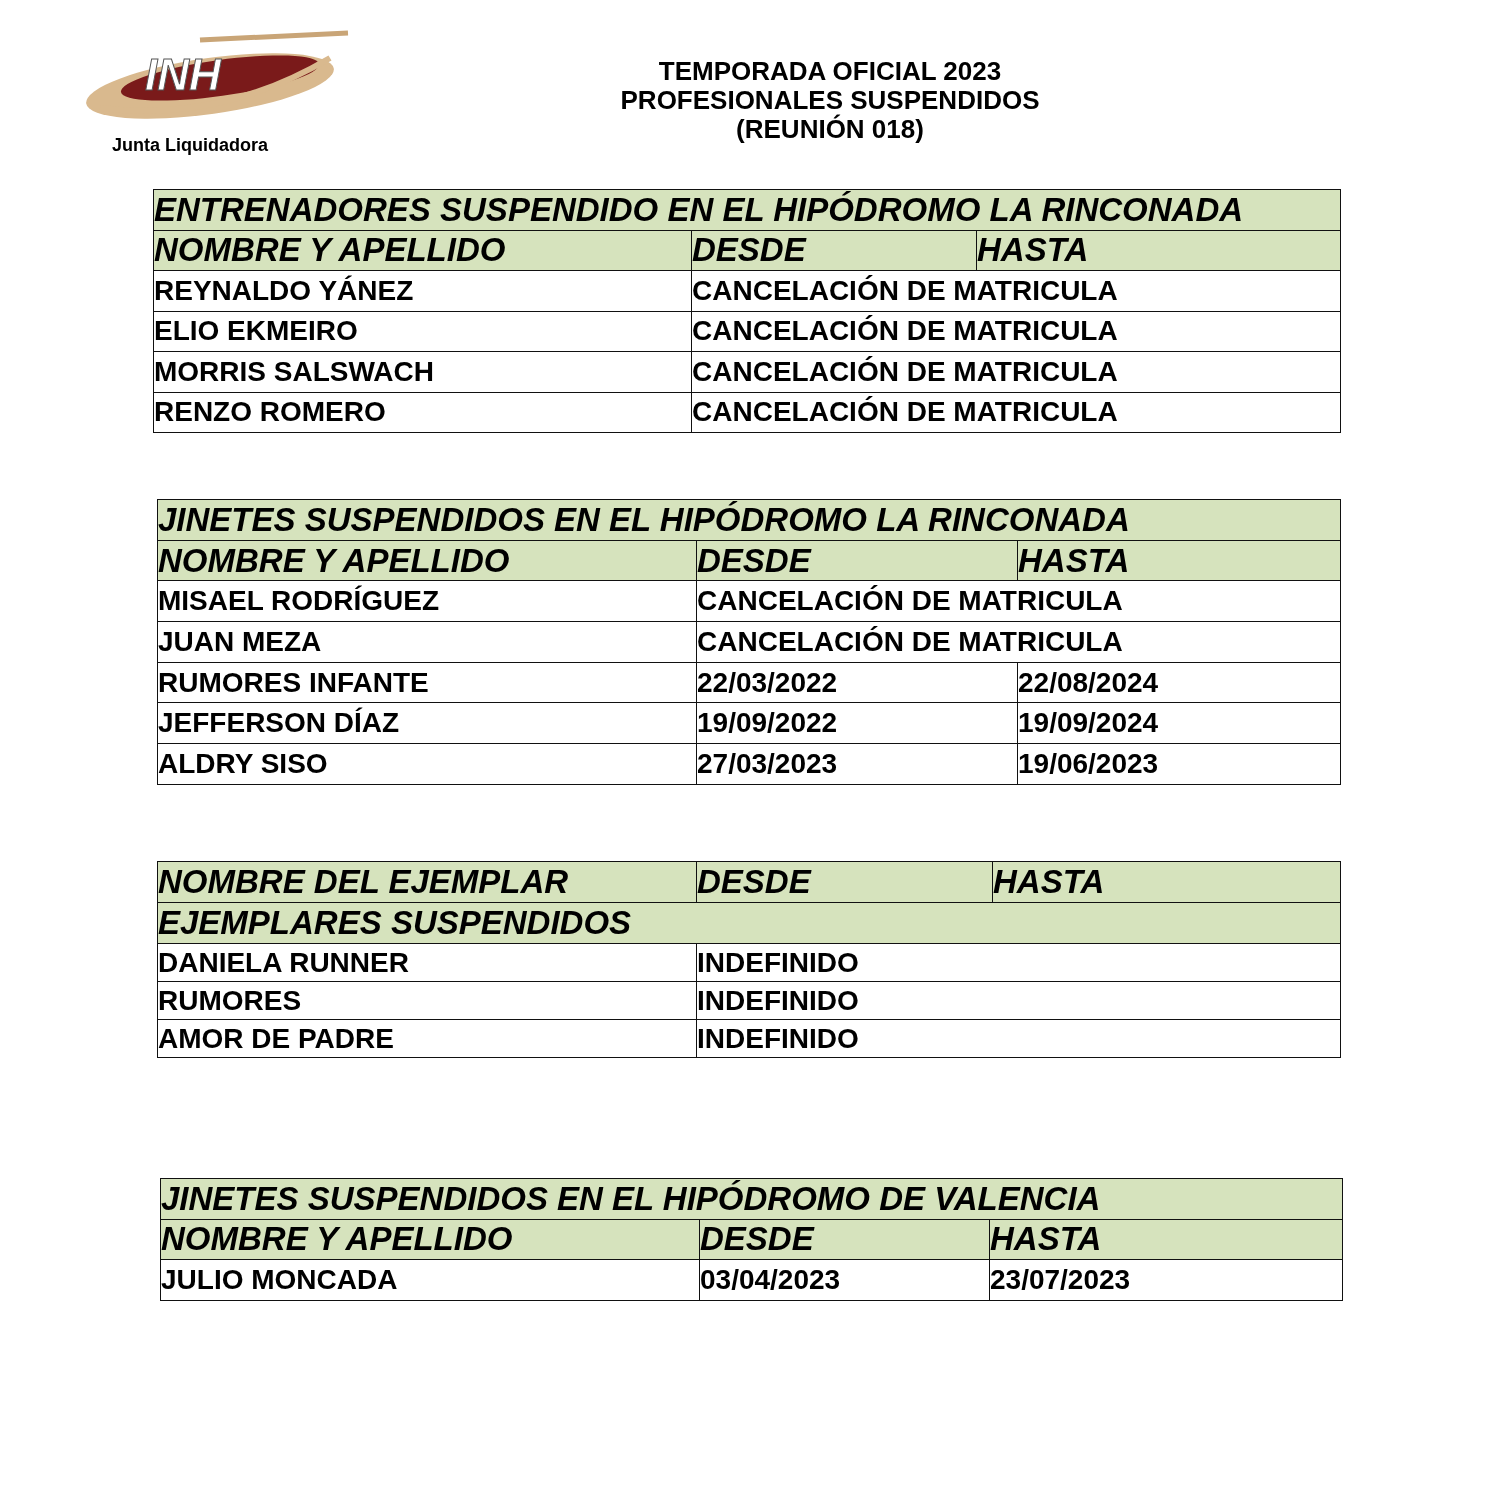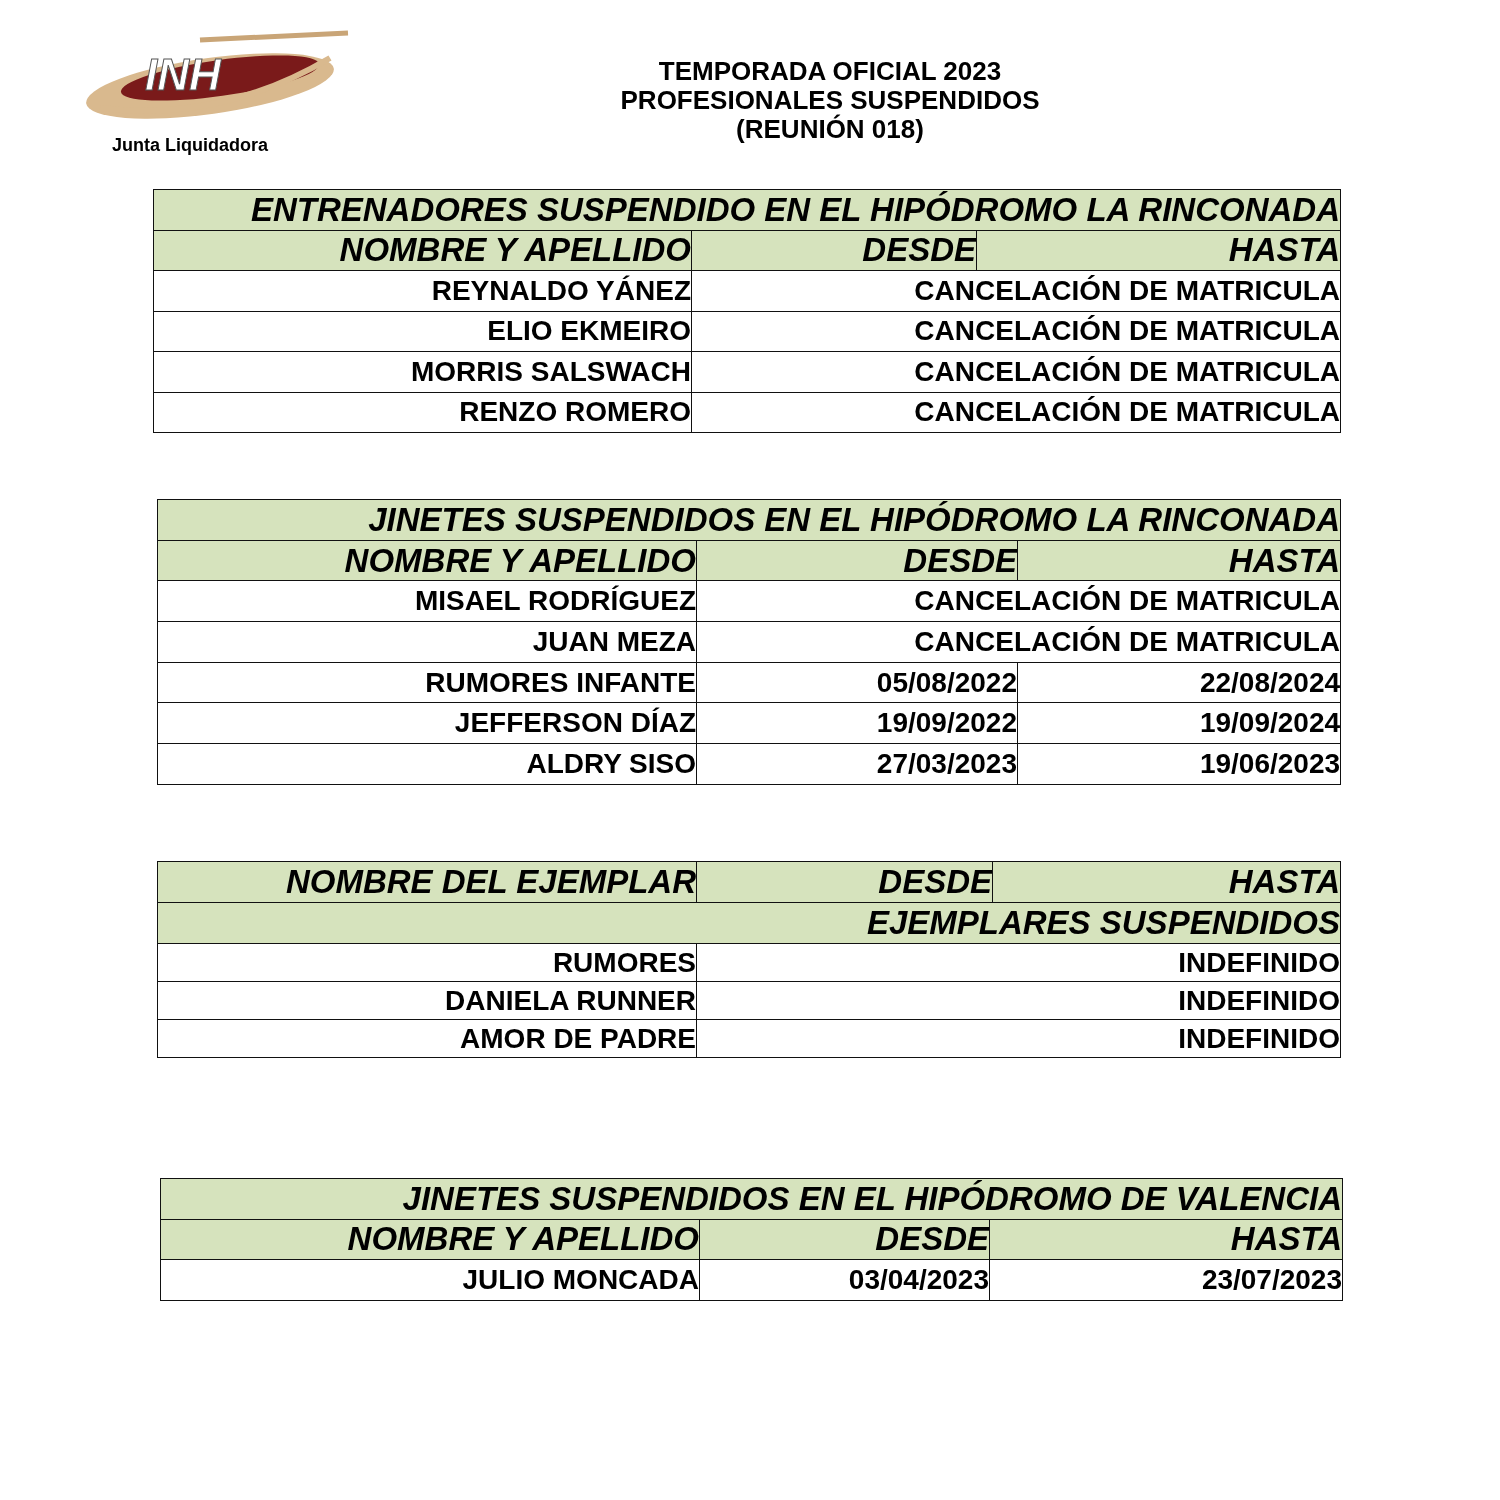--- a/index.html
+++ b/index.html
@@ -1,21 +1,21 @@
 <!DOCTYPE html>
 <html><head>
 <meta charset="utf-8">
 <style>
   html, body { margin:0; padding:0; background:#ffffff; }
   body { width:1500px; height:1500px; position:relative; font-family:"Liberation Sans", sans-serif; color:#000; overflow:hidden; }
   .logo { position:absolute; left:80px; top:28px; width:275px; height:92px; }
   .logo-sub { position:absolute; left:112px; top:135px; font-weight:bold; font-size:18px; }
   .title { position:absolute; left:580px; width:500px; top:57px; text-align:center; font-weight:bold; font-size:26px; line-height:29px; }
   table { position:absolute; border-collapse:collapse; table-layout:fixed; }
-  td { border:1.5px solid #111; text-align:right; font-weight:bold; padding:0; white-space:nowrap; overflow:hidden; }
+  td { border:1.5px solid #111; text-align:left; font-weight:bold; padding:0; white-space:nowrap; overflow:hidden; }
   .hdr td { background:#d6e3bd; font-style:italic; font-size:33px; }
   .body td { font-size:28px; background:#fff; }
   .t1 { left:153px; top:189px; width:1187px; }
   .t1 tr { height:40.5px; }
   .t2 { left:157px; top:499px; width:1183px; }
   .t2 tr { height:40.7px;margin-left:37px; }
   .t3 { left:157px; top:861px; width:1183px; }
   .t3 .hdr { height:41px; }
   .t3 .body { height:38px; }
   .t4 { left:160px; top:1178px; width:1182px; }
@@ -91,21 +91,21 @@
   <tr class="body">
         <td>MISAEL RODRÍGUEZ</td>
         <td colspan="2">CANCELACIÓN DE MATRICULA</td>
       </tr>
   <tr class="body">
         <td>JUAN MEZA</td>
         <td colspan="2">CANCELACIÓN DE MATRICULA</td>
       </tr>
   <tr class="body">
         <td>RUMORES INFANTE</td>
-        <td>05/08/2022</td>
+        <td>22/03/2022</td>
         <td>22/08/2024</td>
       </tr>
   <tr class="body">
         <td>JEFFERSON DÍAZ</td>
         <td>19/09/2022</td>
         <td>19/09/2024</td>
       </tr>
   <tr class="body">
         <td>ALDRY SISO</td>
         <td>27/03/2023</td>
@@ -123,25 +123,25 @@
   <tbody>
       <tr class="hdr">
     <td>NOMBRE DEL EJEMPLAR</td>
     <td>DESDE</td>
     <td>HASTA</td>
   </tr>
   <tr class="hdr">
         <td colspan="3">EJEMPLARES SUSPENDIDOS</td>
       </tr>
   <tr class="body">
-        <td>RUMORES</td>
+        <td>DANIELA RUNNER</td>
         <td colspan="2">INDEFINIDO</td>
       </tr>
   <tr class="body">
-        <td>DANIELA RUNNER</td>
+        <td>RUMORES</td>
         <td colspan="2">INDEFINIDO</td>
       </tr>
   <tr class="body">
         <td>AMOR DE PADRE</td>
         <td colspan="2">INDEFINIDO</td>
       </tr>
 </tbody>
   </table>
 
 <table class="t4">

